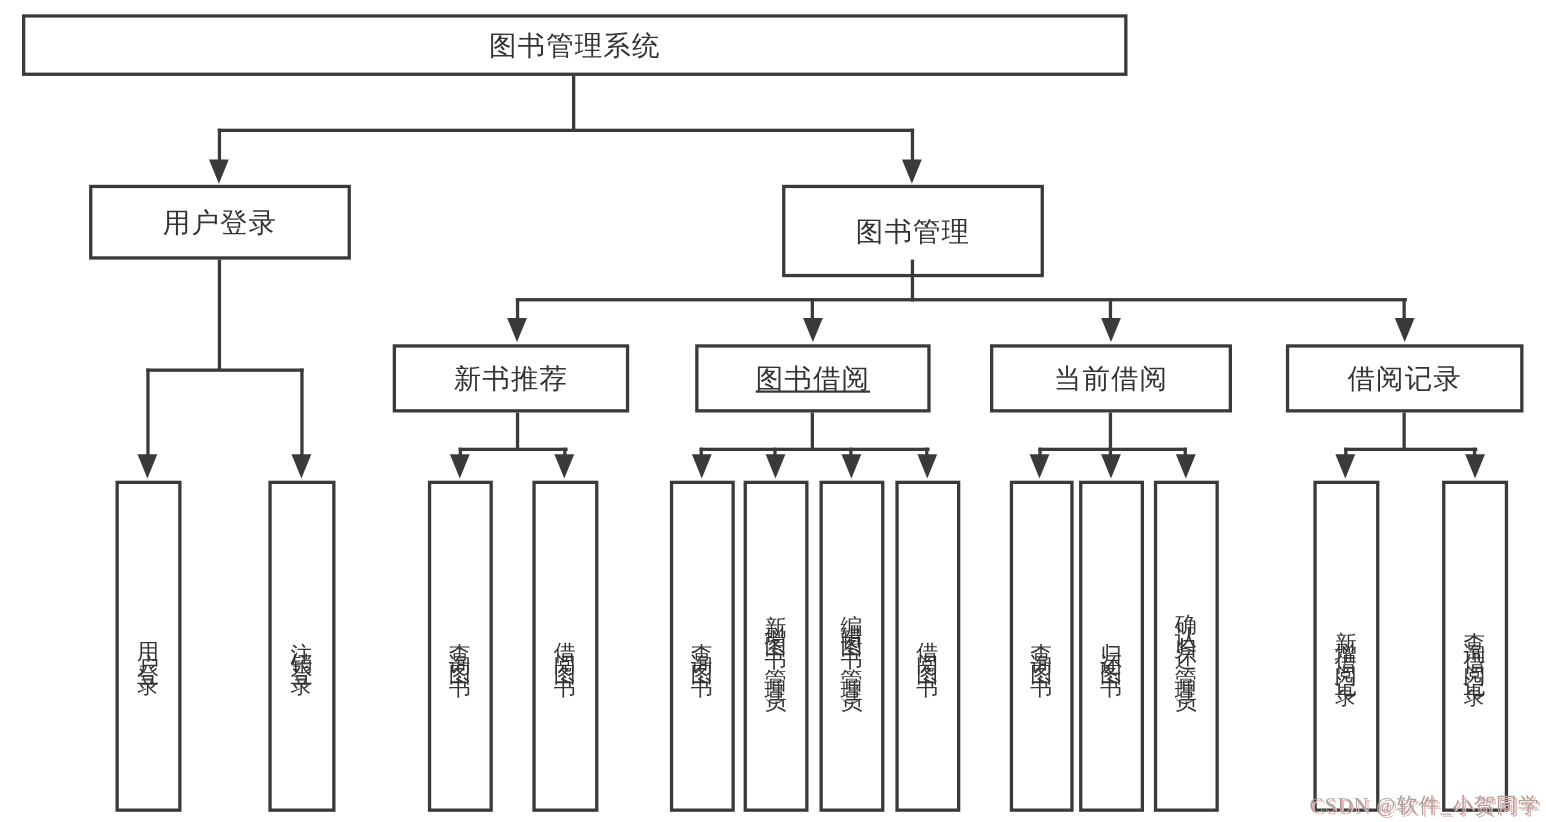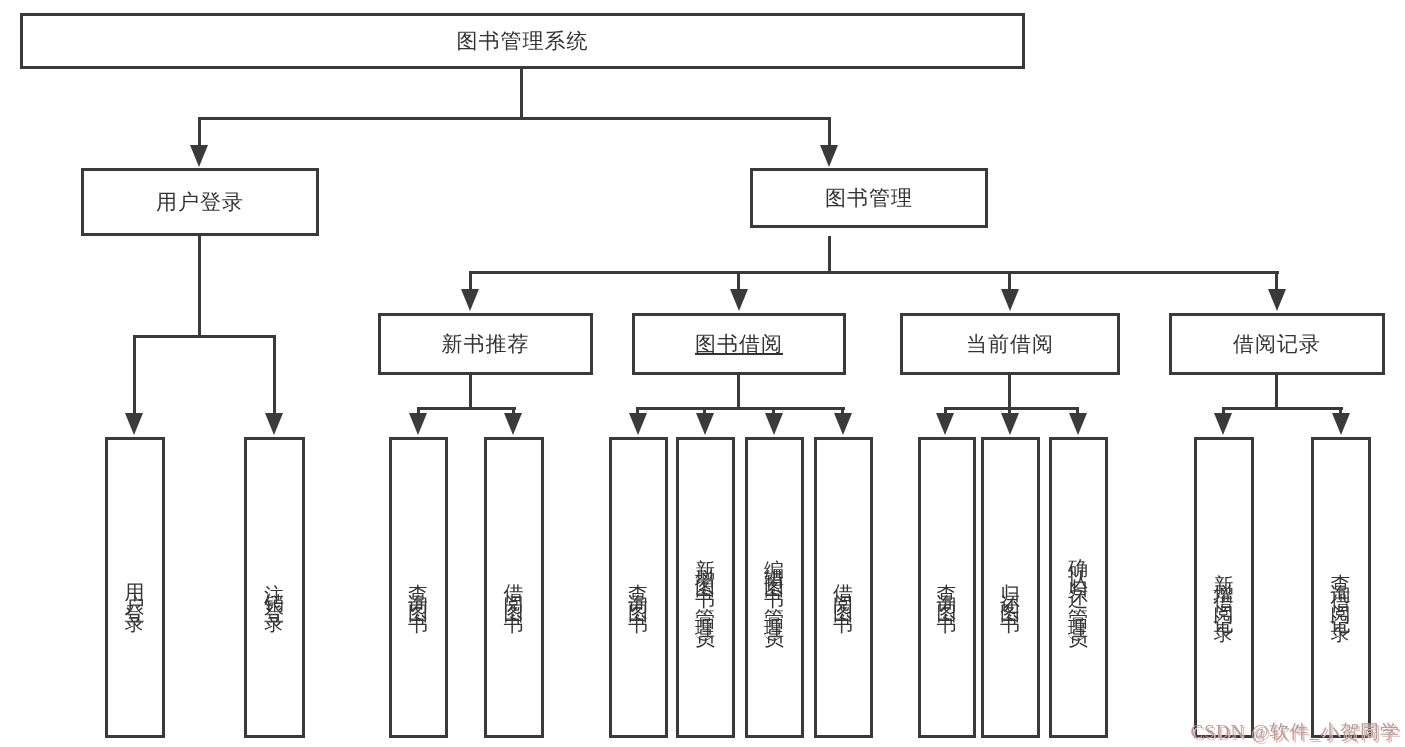--- a/index.html
+++ b/index.html
@@ -15,21 +15,21 @@
   .box {
     position: absolute;
     box-sizing: border-box;
     background: #ffffff;
     border: 3px solid #3a3a3a;
     display: flex;
     align-items: center;
     justify-content: center;
   }
   .hlabel {
-    font-size: 21px;
+    font-size: 25px;
     letter-spacing: 1px;
     color: #333333;
     white-space: nowrap;
   }
   .vlabel {
     writing-mode: vertical-rl;
     text-orientation: mixed;
     font-size: 20px;
     line-height: 1;
     letter-spacing: 10px;
@@ -77,21 +77,21 @@
   <div class="vline" style="left:520px; top:69px; height:49px;"></div>
   <div class="hline" style="left:198px; top:117px; width:633px;"></div>
   <div class="vline" style="left:198px; top:117px; height:30px;"></div>
   <div class="arr" style="left:190px; top:145px;"></div>
   <div class="vline" style="left:828px; top:117px; height:30px;"></div>
   <div class="arr" style="left:820px; top:145px;"></div>
 
   <div class="box" style="left:81px; top:168px; width:238px; height:68px;">
     <span class="hlabel">用户登录</span>
   </div>
-  <div class="box" style="left:711px; top:168px; width:238px; height:60px;margin-left:39px;">
+  <div class="box" style="left:711px; top:168px; width:238px; height:84px;">
     <span class="hlabel">图书管理</span>
   </div>
 
   <div class="vline" style="left:198px; top:236px; height:101px;"></div>
   <div class="hline" style="left:133px; top:335px; width:143px;"></div>
   <div class="vline" style="left:133px; top:335px; height:80px;"></div>
   <div class="arr" style="left:125px; top:413px;"></div>
   <div class="vline" style="left:273px; top:335px; height:80px;"></div>
   <div class="arr" style="left:265px; top:413px;"></div>
 
@@ -99,21 +99,21 @@
   <div class="hline" style="left:469px; top:271px; width:810px;"></div>
   <div class="vline" style="left:469px;  top:271px; height:20px;"></div>
   <div class="arr" style="left:461px;  top:289px;"></div>
   <div class="vline" style="left:737px;  top:271px; height:20px;"></div>
   <div class="arr" style="left:730px;  top:289px;"></div>
   <div class="vline" style="left:1008px; top:271px; height:20px;"></div>
   <div class="arr" style="left:1001px; top:289px;"></div>
   <div class="vline" style="left:1275px; top:271px; height:20px;"></div>
   <div class="arr" style="left:1268px; top:289px;"></div>
 
-  <div class="box" style="left:378px; top:313px; width:215px; height:62px;">
+  <div class="box" style="left:357px; top:313px; width:215px; height:62px;">
     <span class="hlabel">新书推荐</span>
   </div>
   <div class="box" style="left:632px; top:313px; width:214px; height:62px;text-decoration:underline;">
     <span class="hlabel">图书借阅</span>
   </div>
   <div class="box" style="left:1169px; top:313px; width:216px; height:62px;">
     <span class="hlabel">借阅记录</span>
   </div>
   <div class="box" style="left:900px; top:313px; width:220px; height:62px;">
     <span class="hlabel">当前借阅</span>

